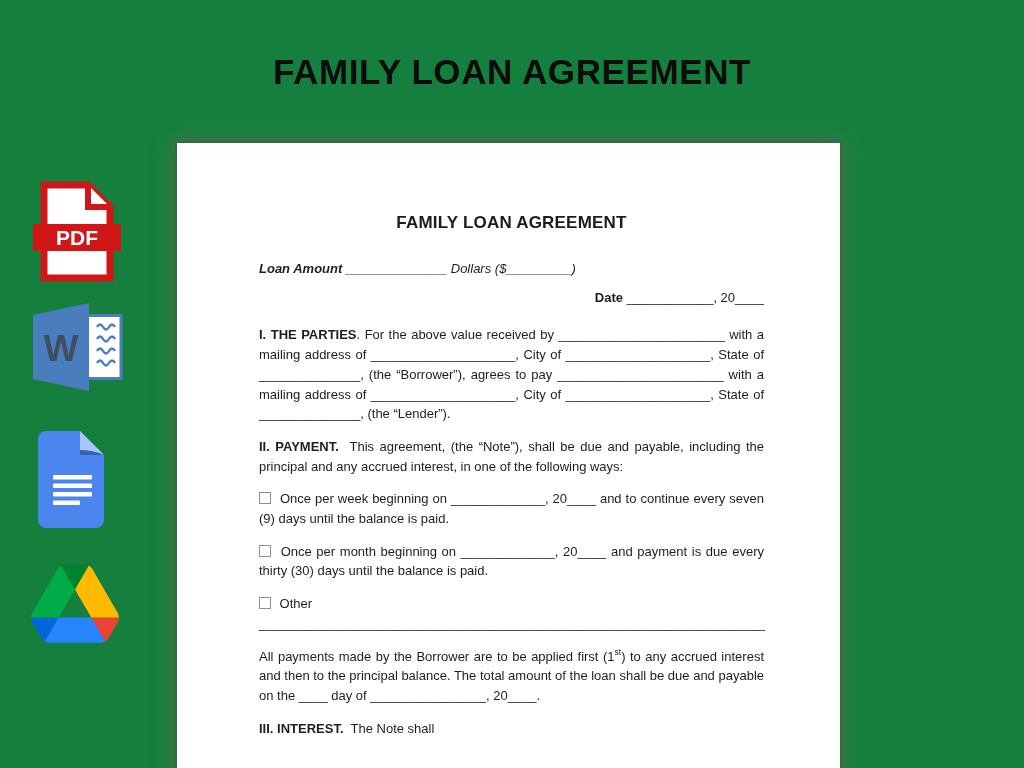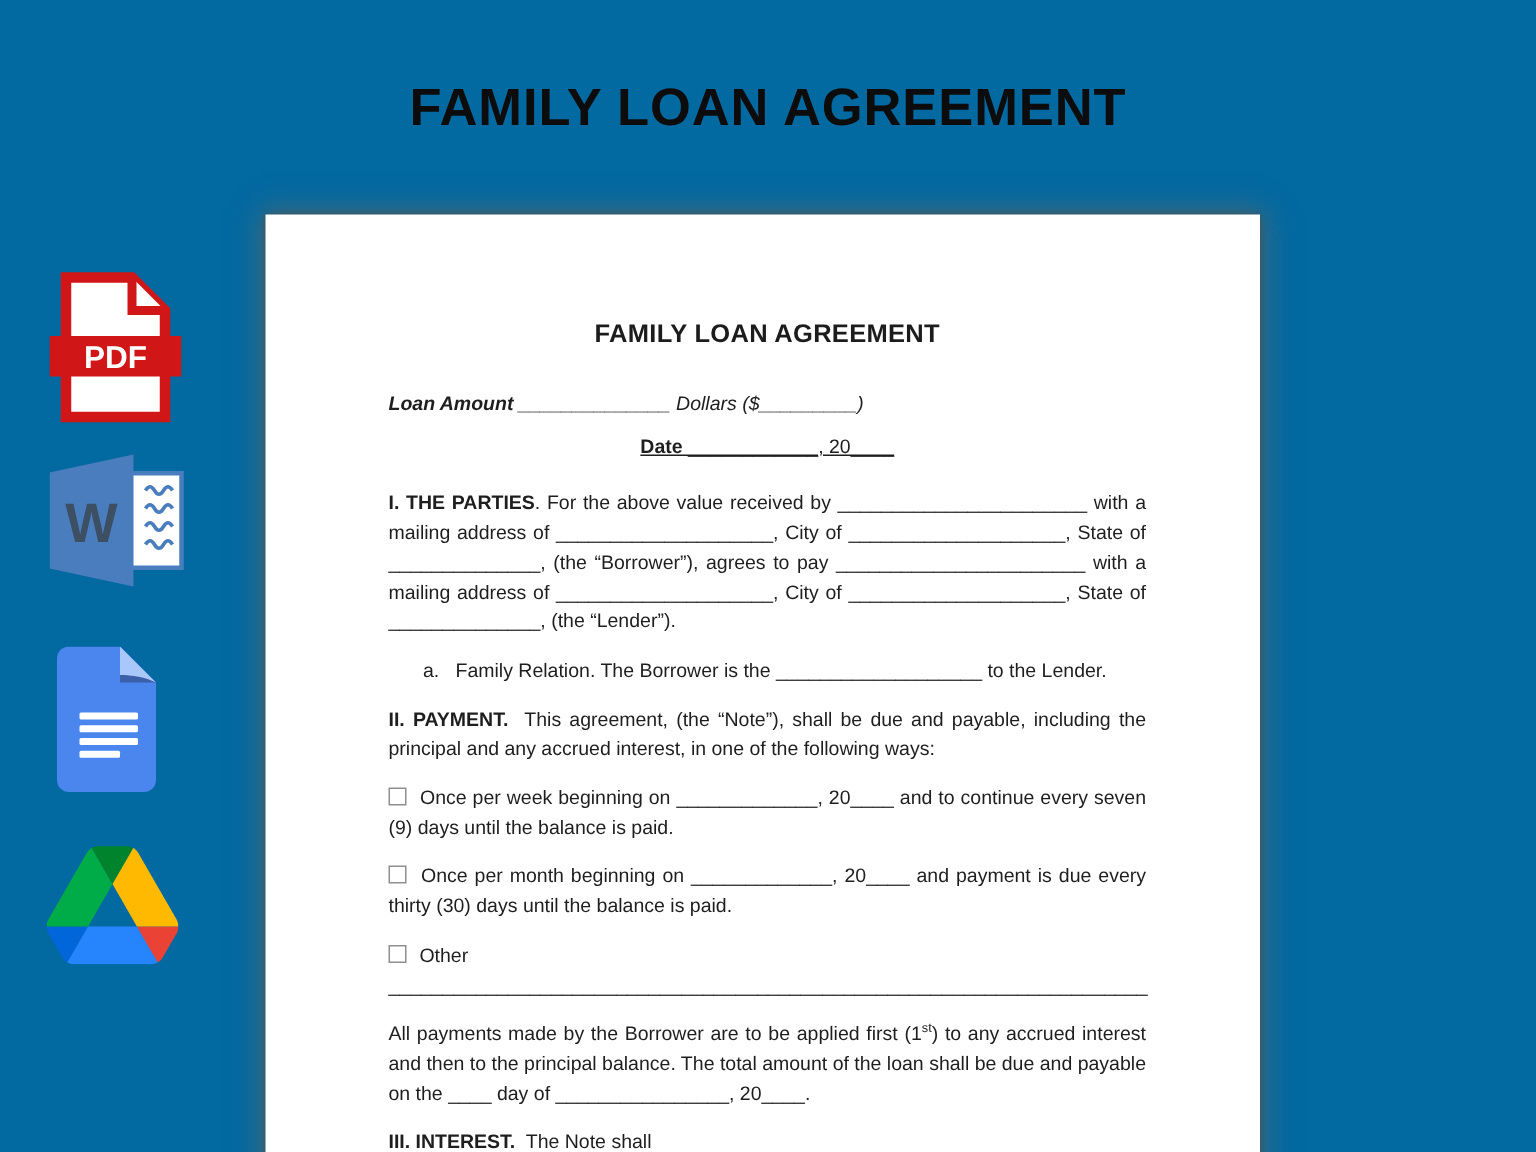--- a/index.html
+++ b/index.html
@@ -1,18 +1,18 @@
 <!DOCTYPE html>
 <html><head>
 <meta charset="utf-8">
 <style>
   html,body{margin:0;padding:0;}
   .stage{
     position:relative;width:1024px;height:768px;overflow:hidden;
-    background:#0369a1;font-family:"Liberation Sans",sans-serif;
+    background:#15803d;font-family:"Liberation Sans",sans-serif;
   }
   .main-title{
     position:absolute;top:52px;left:0;width:100%;margin:0;
     text-align:center;font-size:35px;font-weight:800;letter-spacing:.6px;
     color:#0c0c0c;
   }
   
   .paper{
     position:absolute;left:177px;top:143px;width:663px;height:660px;
     background:#ffffff;box-sizing:border-box;
@@ -20,21 +20,21 @@
     box-shadow:0 0 5px rgba(75,68,58,.85), 0 0 18px 3px rgba(120,110,92,.55);
   }
   .doc-title{
     text-align:center;font-size:17px;font-weight:700;color:#1c1c1c;
     margin:0 0 26px 0;letter-spacing:.2px;
   }
   .doc-body{font-size:13px;line-height:19.7px;color:#1e1e1e;}
   .para{margin:0 0 13px 0;text-align:justify;}
   .para.left{text-align:left;}
   .para.fields-first{margin-bottom:9px;text-align:left;font-style:italic;}
-  .para.fields{margin-bottom:18px;text-align:center;text-decoration:underline;}
+  .para.fields{margin-bottom:18px;text-align:right;}
   .para.indent{padding-left:23px;text-align:left;}
   .b{font-weight:700;}
   .doc-body sup{font-size:8.5px;line-height:0;margin-top:28px;}
   .checkbox{
     display:inline-block;width:10px;height:10px;background:#fff;
     border:1.4px solid #8f8f8f;vertical-align:-1px;margin-right:5px;
   }
   
   .icon{position:absolute;cursor:pointer;}
   #icon-pdf{left:33px;top:180px;width:88px;height:103px;text-decoration:underline;}
@@ -97,21 +97,20 @@
       <path fill="#ffba00" d="m73.4 26.5-12.7-22c-.8-1.4-1.95-2.5-3.3-3.3l-13.75 23.8 16.15 28h27.45c0-1.55-.4-3.1-1.2-4.5z"></path>
     </svg>
   </div>
 
   <div class="paper">
     <h2 class="doc-title">FAMILY LOAN AGREEMENT</h2>
     <div class="doc-body" id="doc-body">
         <div class="para fields-first"><span class="b">Loan Amount </span><span>______________ Dollars ($_________)</span></div>
         <div class="para fields"><span class="b">Date </span><span>____________, 20____</span></div>
         <div class="para"><span class="b">I. THE PARTIES</span><span>. For the above value received by _______________________ with a mailing address of ____________________, City of ____________________, State of ______________, (the “Borrower”), agrees to pay _______________________ with a mailing address of ____________________, City of ____________________, State of ______________, (the “Lender”).</span></div>
-        <div class="para indent"><span>a.&nbsp;&nbsp; Family Relation. The Borrower is the ___________________ to the Lender.</span></div>
         <div class="para"><span class="b">II. PAYMENT.</span><span>&nbsp; This agreement, (the “Note”), shall be due and payable, including the principal and any accrued interest, in one of the following ways:</span></div>
         <div class="para"><span class="checkbox"></span><span> Once per week beginning on _____________, 20____ and to continue every seven (9) days until the balance is paid.</span></div>
         <div class="para"><span class="checkbox"></span><span> Once per month beginning on _____________, 20____ and payment is due every thirty (30) days until the balance is paid.</span></div>
         <div class="para left"><span class="checkbox"></span><span> Other ______________________________________________________________________</span></div>
         <div class="para"><span>All payments made by the Borrower are to be applied first (1</span><sup>st</sup><span>) to any accrued interest and then to the principal balance. The total amount of the loan shall be due and payable on the ____ day of ________________, 20____.</span></div>
         <div class="para left"><span class="b">III. INTEREST.</span><span>&nbsp; The Note shall</span></div>
       </div>
   </div>
 
 </div>

